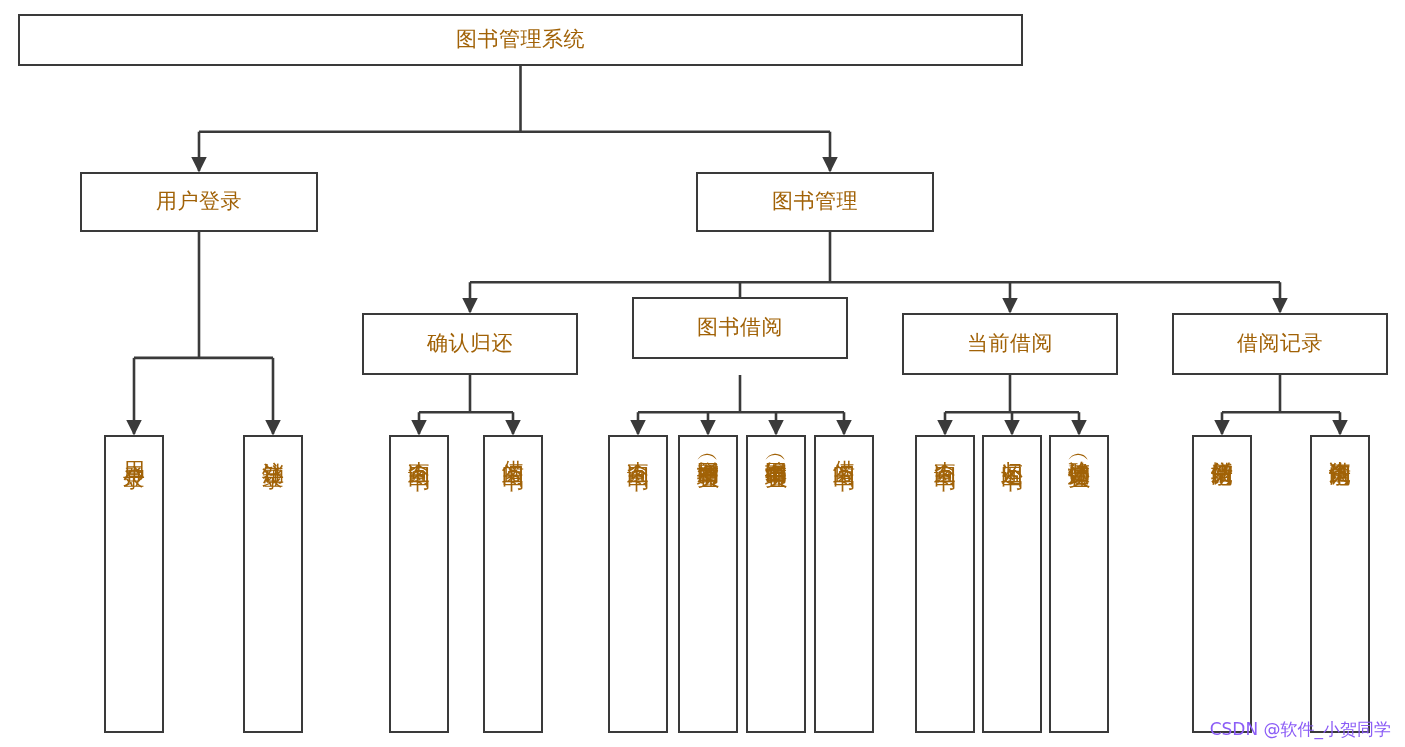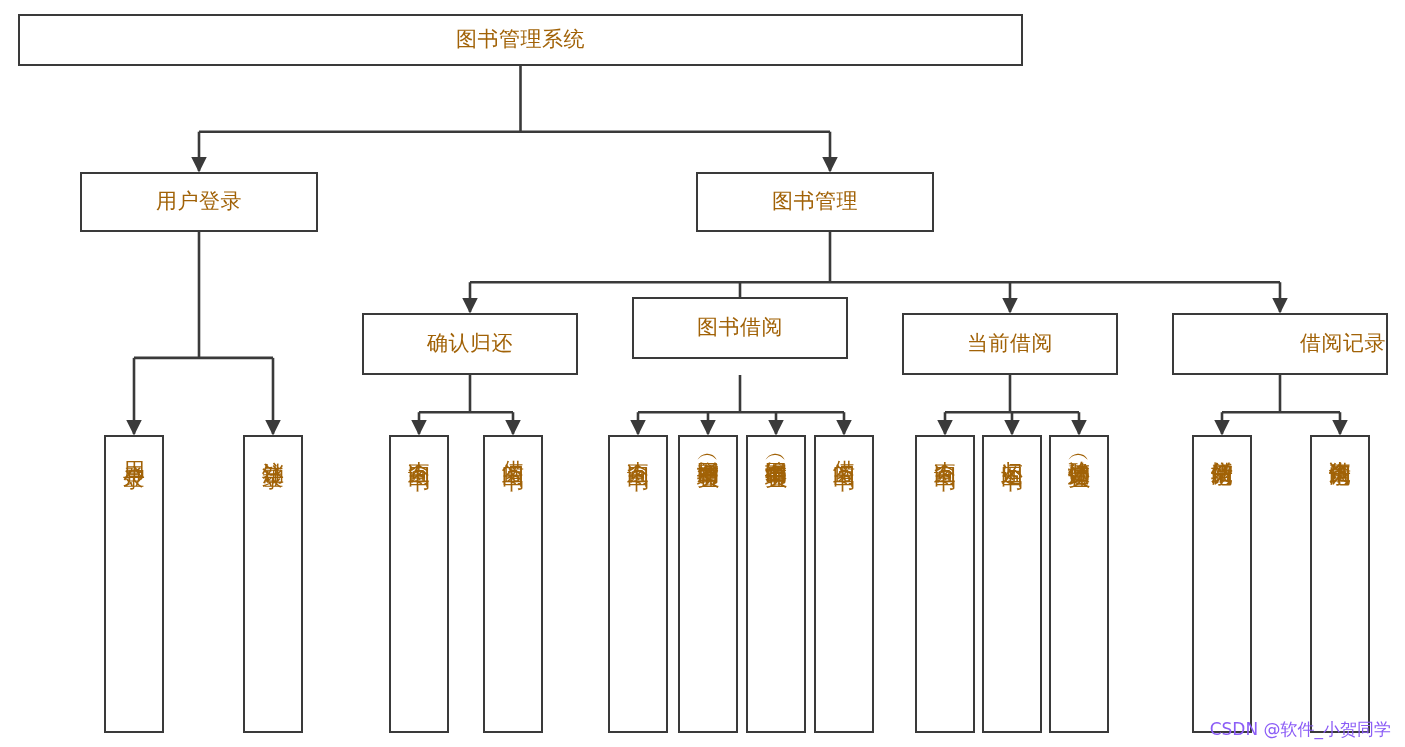--- a/index.html
+++ b/index.html
@@ -133,21 +133,21 @@
       </div>
       <div class="node horiz" style="left: 362px; top: 313px; width: 216px; height: 62px;">
         <span class="lbl">确认归还</span>
       </div>
       <div class="node horiz" style="left: 632px; top: 297px; width: 216px; height: 62px;">
         <span class="lbl">图书借阅</span>
       </div>
       <div class="node horiz" style="left: 902px; top: 313px; width: 216px; height: 62px;">
         <span class="lbl">当前借阅</span>
       </div>
-      <div class="node horiz" style="left: 1172px; top: 313px; width: 216px; height: 62px; justify-content: flex-end;">
+      <div class="node horiz" style="left: 1172px; top: 313px; width: 216px; height: 62px;">
         <span class="lbl">借阅记录</span>
       </div>
       <div class="node vert" style="left: 104px; top: 435px; width: 60px; height: 298px;">
         <span class="lbl">用户登录</span>
       </div>
       <div class="node vert" style="left: 243px; top: 435px; width: 60px; height: 298px;">
         <span class="lbl">注销登录</span>
       </div>
       <div class="node vert" style="left: 389px; top: 435px; width: 60px; height: 298px;">
         <span class="lbl">查询图书</span>

